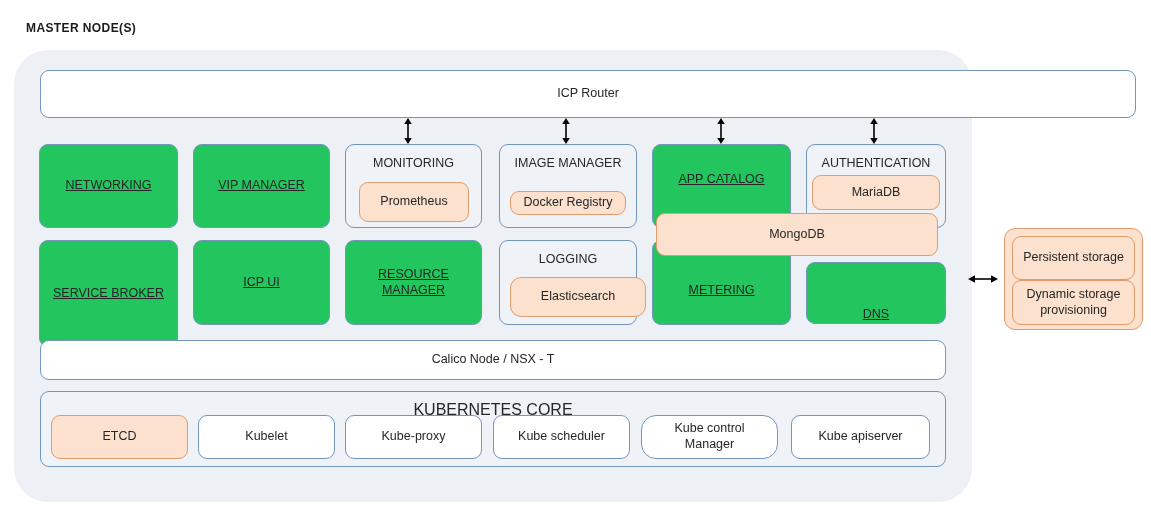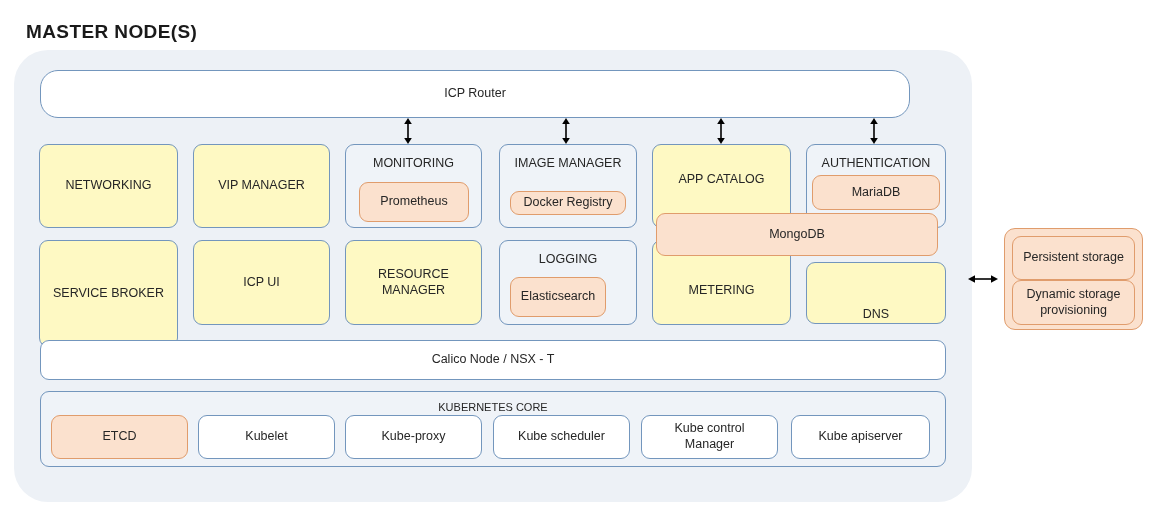--- a/index.html
+++ b/index.html
@@ -13,21 +13,21 @@
     position: relative;
     font-family: "Liberation Sans", sans-serif;
     color: #262626;
     overflow: hidden;
   }
 
   #page-title {
     position: absolute;
     left: 26px;
     top: 21px;
-    font-size: 19px;
+    font-size: 12px;
     font-weight: bold;
     letter-spacing: 0.4px;
     color: #1a1a1a;
     white-space: nowrap;
   }
 
   
   #master-panel {
     position: absolute;
     left: 14px;
@@ -45,22 +45,23 @@
     border-radius: 9px;
     display: flex;
     align-items: center;
     justify-content: center;
     text-align: center;
     font-size: 12.5px;
     line-height: 1.25;
     white-space: pre-line;
   }
   .box-blue {
-    background: #fef9c3;
+    background: #22c55e;
     border: 1px solid #7396bd;
+    text-decoration: underline;
   }
   .box-white {
     background: #ffffff;
     border: 1px solid #7396bd;
   }
   .box-peach {
     background: #fbe1ce;
     border: 1px solid #e09c6c;
   }
   .group {
@@ -105,21 +106,21 @@
     border-radius: 11px;
   }
 </style>
 </head>
 <body>
 
 <div id="page-title">MASTER NODE(S)</div>
 
 <div id="master-panel"></div>
 
-<div class="box box-white" style="left:40px; top:70px; width:870px; height:48px;border-radius:18px;">
+<div class="box box-white" style="left:40px; top:70px; width:1096px; height:48px;">
   <span>ICP Router</span>
 </div>
 
 <svg class="arrow-v" style="left:401px; top:118px;" viewBox="0 0 14 26">
   <line x1="7" y1="4" x2="7" y2="22" stroke="#000" stroke-width="1.6"></line>
   <polygon points="7,0 3.2,6 10.8,6" fill="#000"></polygon>
   <polygon points="7,26 3.2,20 10.8,20" fill="#000"></polygon>
 </svg>
 <svg class="arrow-v" style="left:559px; top:118px;" viewBox="0 0 14 26">
   <line x1="7" y1="4" x2="7" y2="22" stroke="#000" stroke-width="1.6"></line>
@@ -179,57 +180,57 @@
 </div>
 
 <div class="box box-blue" style="left:345px; top:240px; width:137px; height:85px;">
   <span>RESOURCE
 MANAGER</span>
 </div>
 
 <div class="group" style="left:499px; top:240px; width:138px; height:85px;">
   <div class="group-label" style="top:11px;">LOGGING</div>
 </div>
-<div class="box box-peach" style="left:510px; top:277px; width:96px; height:40px;">
+<div class="box box-peach" style="left:510px; top:277px; width:136px; height:40px;border-radius:11px;">
   <span>Elasticsearch</span>
 </div>
 
 <div class="box box-blue" style="left:652px; top:240px; width:139px; height:85px;">
   <span style="position:relative; top:8px;">METERING</span>
 </div>
 
 <div class="box box-blue" style="left:806px; top:262px; width:140px; height:62px;align-items:flex-end;">
   <span>DNS</span>
 </div>
 
 <div class="box box-peach" style="left:656px; top:213px; width:282px; height:43px;">
   <span>MongoDB</span>
 </div>
 
 <div class="box box-white" style="left:40px; top:340px; width:906px; height:40px;">
   <span>Calico Node / NSX - T</span>
 </div>
 
 <div class="group" style="left:40px; top:391px; width:906px; height:76px;">
-  <div class="group-label" style="top:9px; font-size:11px;">KUBERNETES  CORE</div>
+  <div class="group-label" style="top:9px; font-size:16px;">KUBERNETES  CORE</div>
 </div>
 
 <div class="box box-peach" style="left:51px; top:415px; width:137px; height:44px;">
   <span>ETCD</span>
 </div>
 <div class="box box-white" style="left:198px; top:415px; width:137px; height:44px;">
   <span>Kubelet</span>
 </div>
 <div class="box box-white" style="left:345px; top:415px; width:137px; height:44px;">
   <span>Kube-proxy</span>
 </div>
 <div class="box box-white" style="left:493px; top:415px; width:137px; height:44px;">
   <span>Kube scheduler</span>
 </div>
-<div class="box box-white" style="left:641px; top:415px; width:137px; height:44px;">
+<div class="box box-white" style="left:641px; top:415px; width:137px; height:44px;border-radius:15px;">
   <span>Kube control
 Manager</span>
 </div>
 <div class="box box-white" style="left:791px; top:415px; width:139px; height:44px;">
   <span>Kube apiserver</span>
 </div>
 
 <svg class="arrow-h" style="left:968px; top:272px;" viewBox="0 0 30 14">
   <line x1="4" y1="7" x2="26" y2="7" stroke="#000" stroke-width="1.6"></line>
   <polygon points="0,7 7,3.2 7,10.8" fill="#000"></polygon>

